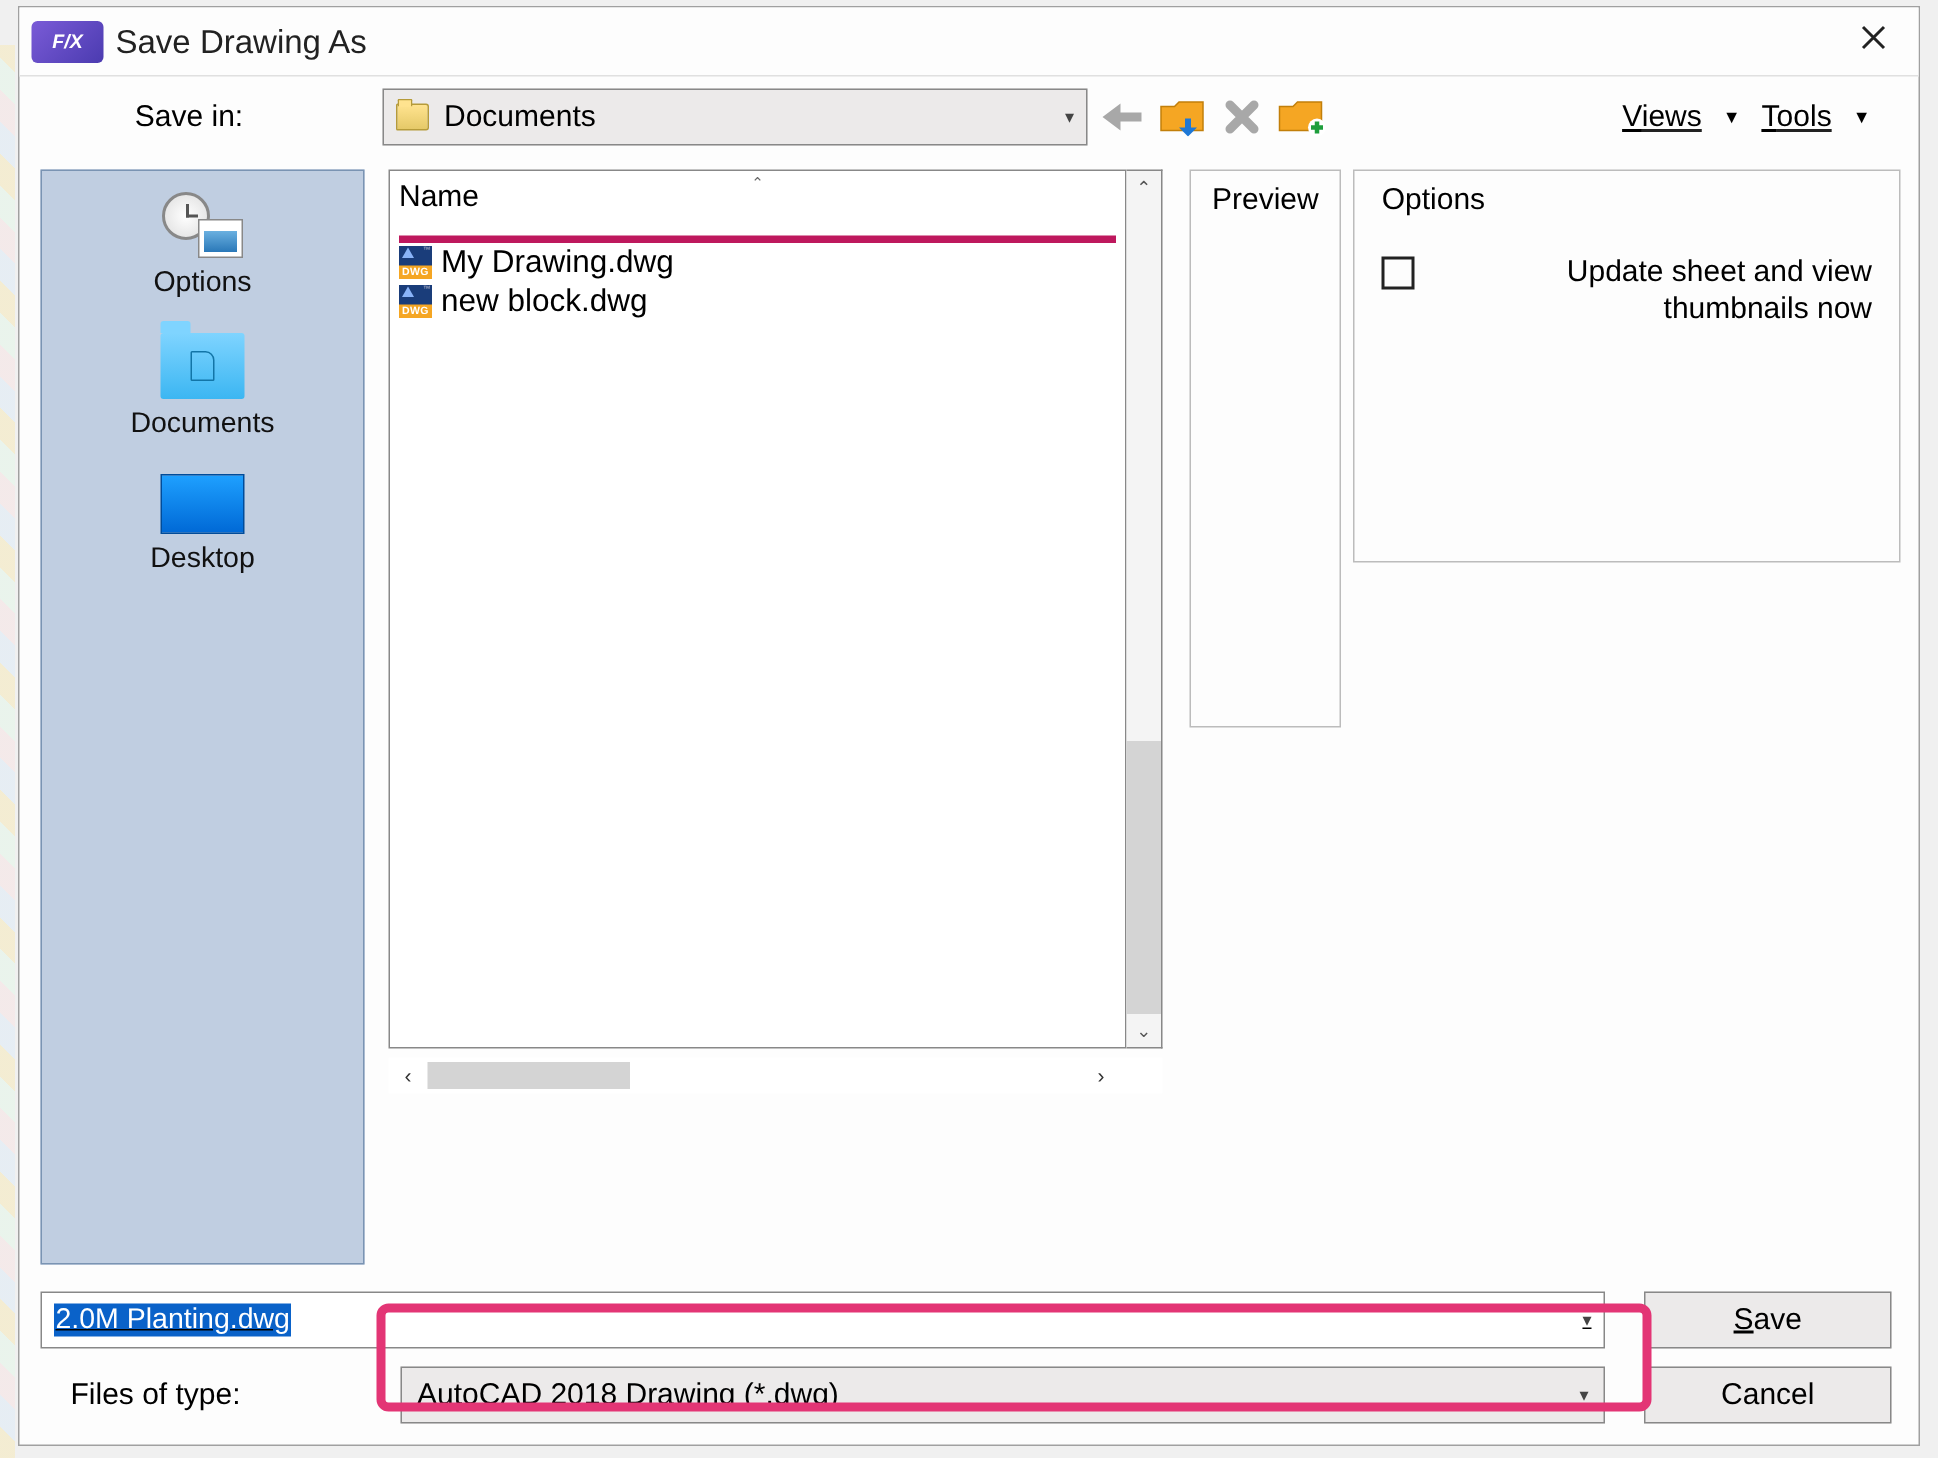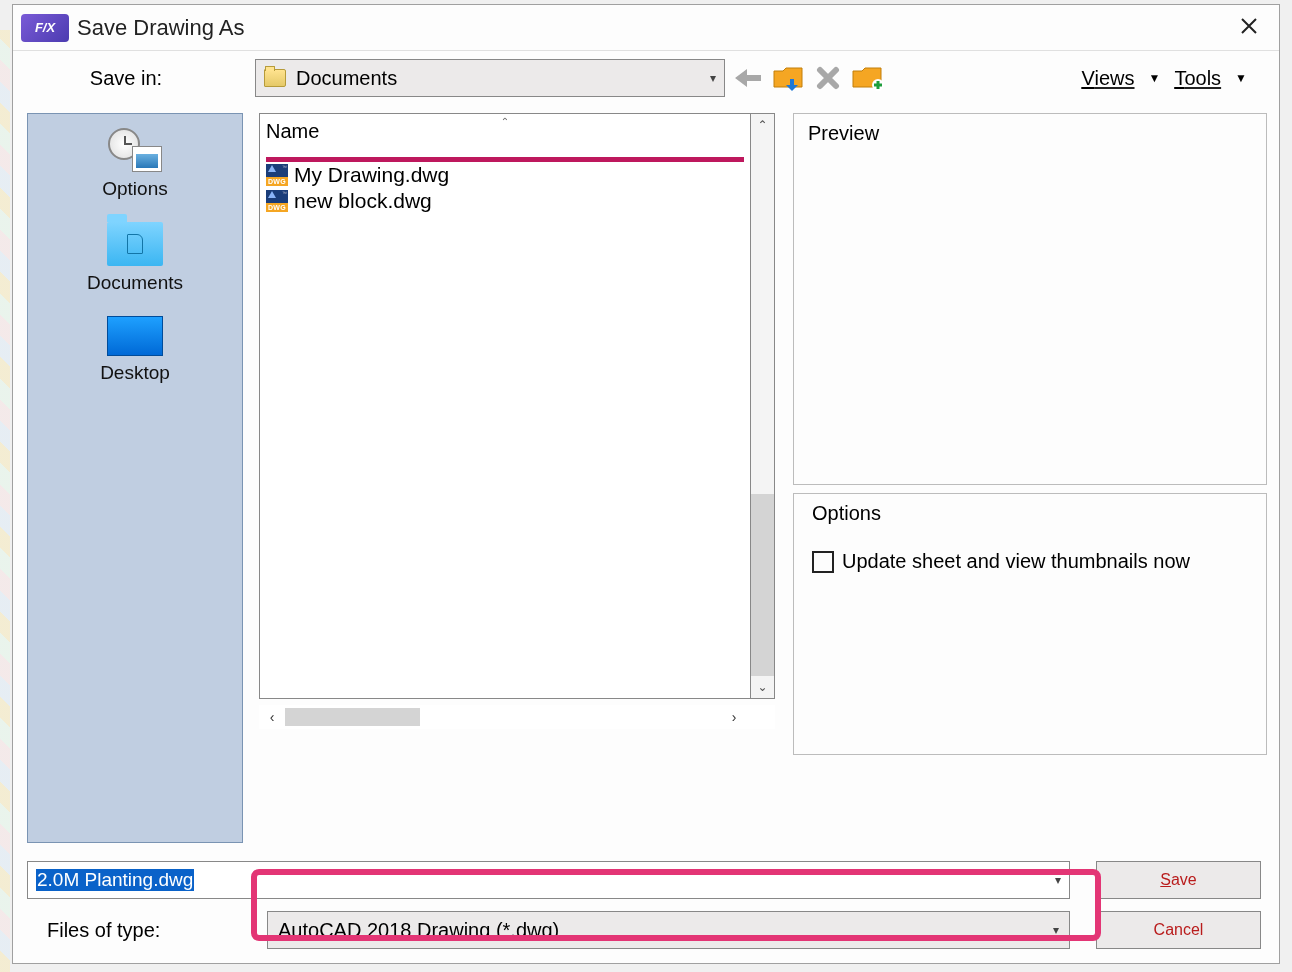--- a/index.html
+++ b/index.html
@@ -136,47 +136,47 @@
     .vscroll .thumb{ position:absolute; left:0; width:100%; top:380px; height:182px; background:#d4d4d4;}
     .vscroll .arr-up{ position:absolute; top:4px; left:0; width:100%; text-align:center; font-size:12px; color:#555;}
     .vscroll .arr-down{ position:absolute; bottom:4px; left:0; width:100%; text-align:center; font-size:12px; color:#555;}
 
     .hscroll{ height:24px; background:#fff; display:flex; align-items:center; position:relative; margin-top:6px;}
     .hscroll .arr-l{ width:26px; text-align:center; font-size:14px; color:#333;}
     .hscroll .arr-r{ width:26px; text-align:center; font-size:14px; color:#333; margin-left:auto; margin-right:28px;}
     .hscroll .track{ height:18px; position:relative; flex:0 0 398px;}
     .hscroll .thumb{ position:absolute; left:0; width:135px; height:18px; background:#d4d4d4;}
 
-    .right-panels { width:492px; padding: 8px 12px 8px 6px; display:flex; flex-direction:column; gap:8px;}
+    .right-panels { width:492px; padding: 8px 12px 8px 6px; display:flex; flex-direction:row; gap:8px;}
     .panel { border:1px solid #bcbcbc; padding: 8px 14px 12px; }
     .panel-title { font-size:20px; margin-bottom:6px;}
     .preview-panel{ height:372px;}
     .options-panel{ height:262px; padding:8px 18px 14px;}
     .checkbox-row{ display:flex; gap:8px; margin-top:24px;text-align:right;}
     .checkbox-box{ width:22px; height:22px; border:2px solid #222; flex-shrink:0; margin-top:2px;}
     .checkbox-label{ font-size:20px; line-height:1.25;}
 
     .bottom-area { padding: 10px 18px 14px 14px;}
     .form-row{ display:flex; align-items:center; gap:10px; margin-bottom:12px;}
     .form-label{ width:230px; text-align:left; font-size:20px; padding-left:20px;}
     .text-combo{
       flex:1; height:38px; border:1px solid #888; background:#fff;
-      display:flex; align-items:center; padding:0 8px; font-size:19px;
+      display:flex; align-items:center; padding:0 8px; font-size:19px;text-decoration:underline;
     }
     .text-combo.selected-text span:first-child {
       background:#0a62c9; color:#fff; padding:0 1px;
     }
     .text-combo .chev{ margin-left:auto; }
     .type-combo{
       flex:1; height:38px; border:1px solid #888; background:#eceaea;
       display:flex; align-items:center; padding:0 10px; font-size:20px;
     }
     .btn{
       width:165px; height:38px; border:1px solid #888; background:#eceaea;
-      font-size:16px; display:flex; align-items:center; justify-content:center; color:#b91c1c;
+      font-size:20px; display:flex; align-items:center; justify-content:center; color:#000000;
     }
     .btn-save{ margin-left:16px;}
     .btn-cancel{ margin-left:16px;}
     .highlight-box{
       position:absolute; border:6px solid #e33575; border-radius:8px;
       left:238px; top:864px; width:850px; height:72px; pointer-events:none;
     }
     .chev{font-size:12px; color:#444;}
   </style>
 </head>

